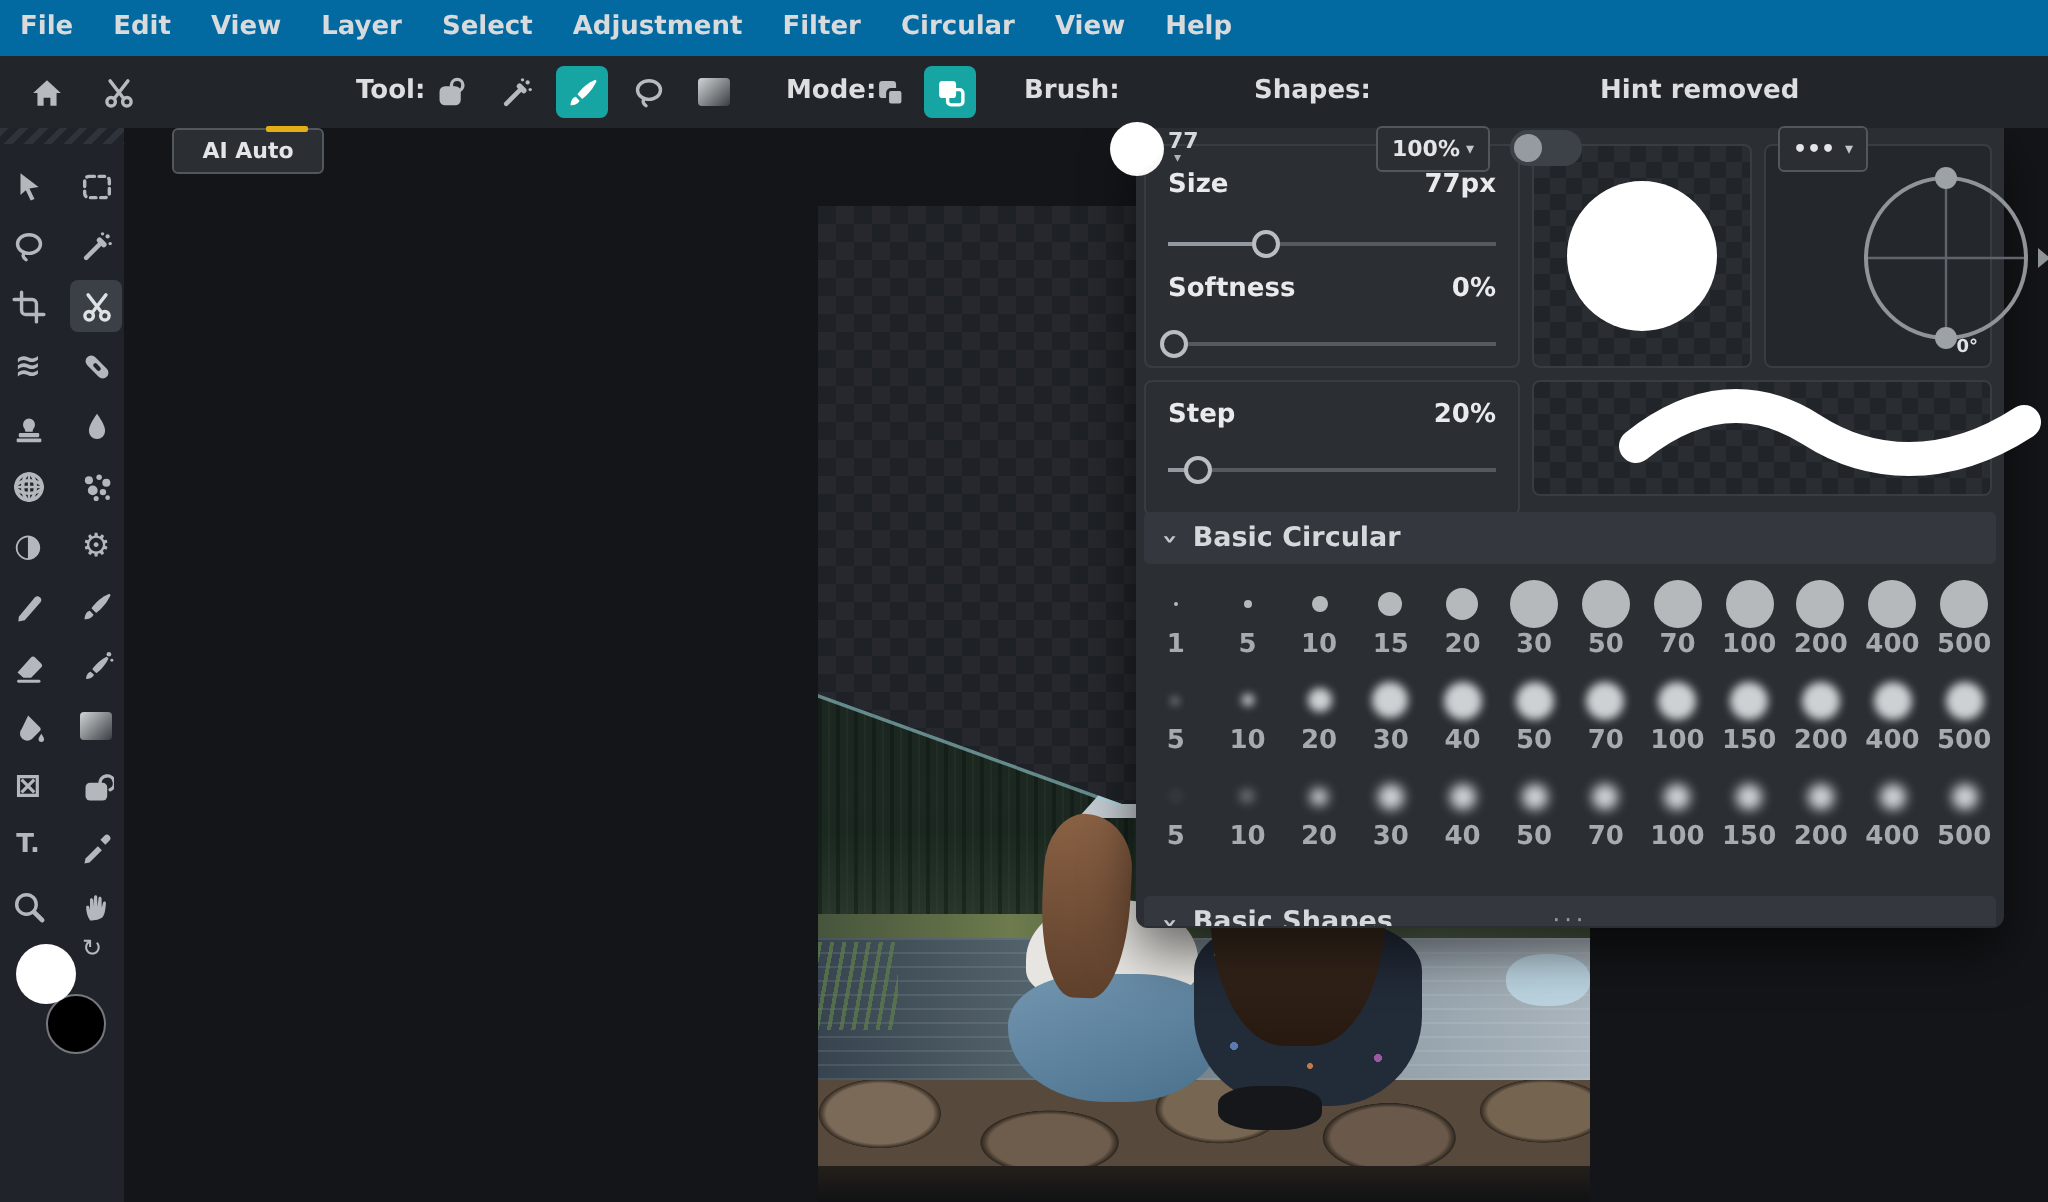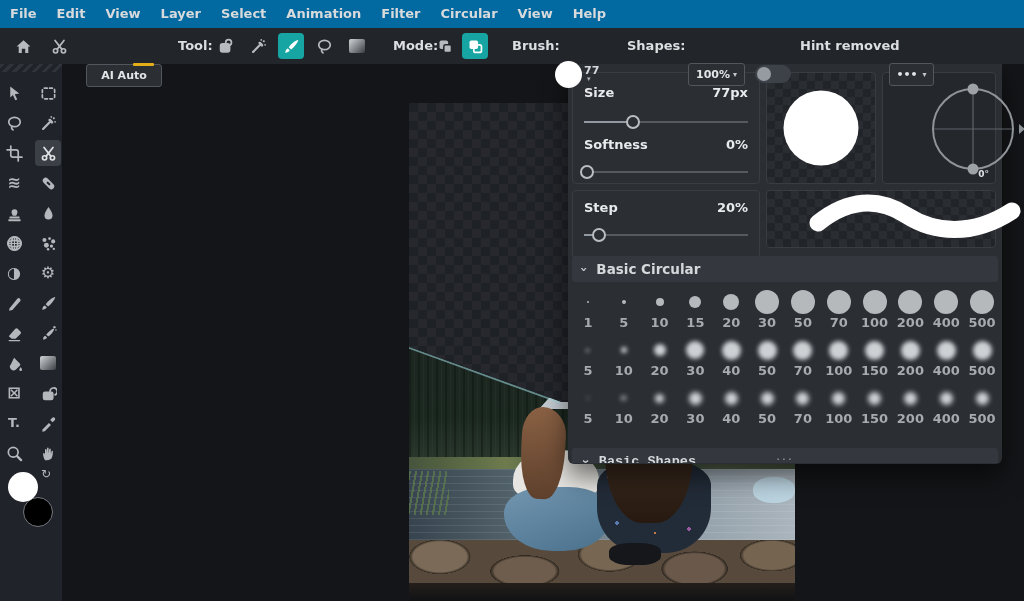--- a/index.html
+++ b/index.html
@@ -133,21 +133,21 @@
   .slider .knob  { position:absolute; top:0; width:14px; height:14px; border-radius:50%;
                    background:#2b2f34; border:2px solid #b9bec2; transform:translateX(-50%); }
   #brush-preview-circle { position:absolute; left:50%; top:50%; width:75px; height:75px;
                           border-radius:50%; background:#ffffff; transform:translate(-50%,-50%); }
   #angle-label { position:absolute; right:6px; bottom:4px; font-size:9px; font-weight:700; color:#dfe2e4; }
   .section-hd { position:absolute; left:4px; width:426px; height:26px; background:#34383e;
                 border-radius:3px; display:flex; align-items:center; padding-left:10px; gap:9px;
                 font-size:13.5px; font-weight:700; color:#d6d9db; }
   .section-hd .chev { display:inline-block; transform:rotate(90deg); font-size:13px; color:#c3c7ca; font-weight:700; }
   #section-next-wrap { position:absolute; left:4px; top:384px; width:426px; height:15px; overflow:hidden; }
-  #section-next-wrap .section-hd { position:static; height:26px; width:426px;font-family:Liberation Mono, monospace; }
+  #section-next-wrap .section-hd { position:static; height:26px; width:426px; }
   #panel-handle { position:absolute; bottom:-1px; left:0; width:100%; text-align:center;
                   font-size:12px; letter-spacing:2px; color:#989da2; line-height:10px; }
   #brush-grid { position:absolute; left:2px; top:224px; width:430px; }
   .brush-row { display:grid; grid-template-columns:repeat(12,1fr); height:48px; }
   .brush-cell { display:flex; flex-direction:column; align-items:center; }
   .dot-wrap { height:28px; display:flex; align-items:center; justify-content:center; }
   .bdot { border-radius:50%; background:#b5b9bc; }
   .bdot.soft { background:#cdd1d4; }
   .bcell-label { font-size:13px; font-weight:700; color:#a6abb0; line-height:14px; }
 
@@ -155,21 +155,21 @@
 </style>
 </head>
 <body>
 
 <div id="menubar">
     <span class="menu-item">File</span>
     <span class="menu-item">Edit</span>
     <span class="menu-item">View</span>
     <span class="menu-item">Layer</span>
     <span class="menu-item">Select</span>
-    <span class="menu-item">Animation</span>
+    <span class="menu-item">Adjustment</span>
     <span class="menu-item">Filter</span>
     <span class="menu-item">Circular</span>
     <span class="menu-item">View</span>
     <span class="menu-item">Help</span>
   </div>
 
 <div id="toolbar">
   <div class="tb-btn" style="left:10px">
       <svg viewBox="0 0 16 16" width="17" height="17">
         <path d="M8 2 L14.5 8 H12.5 V14 H9.6 V10.2 H6.4 V14 H3.5 V8 H1.5 Z" fill="currentColor"></path>

